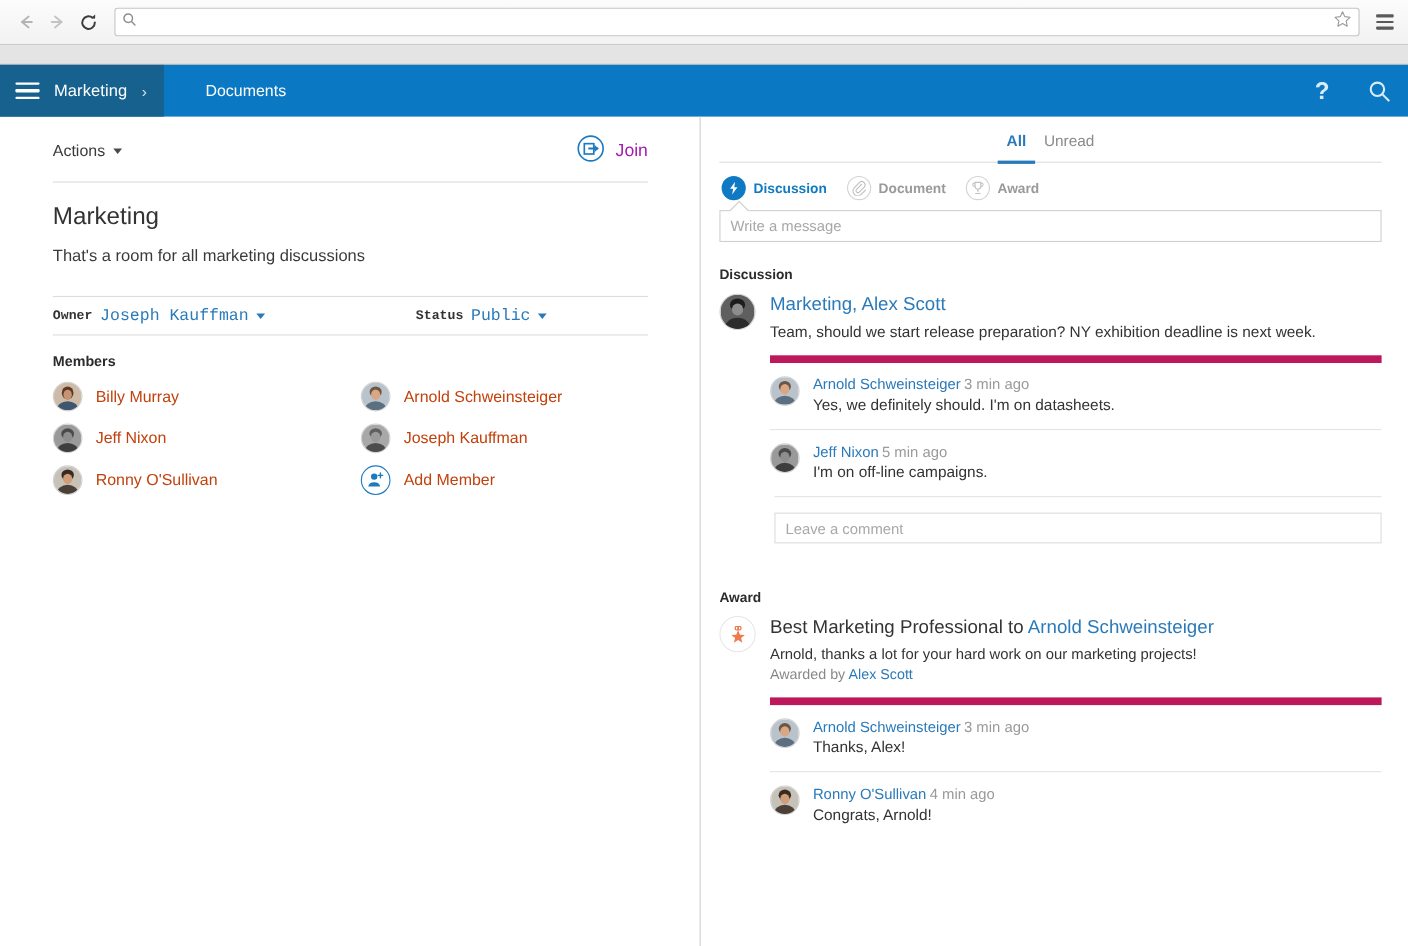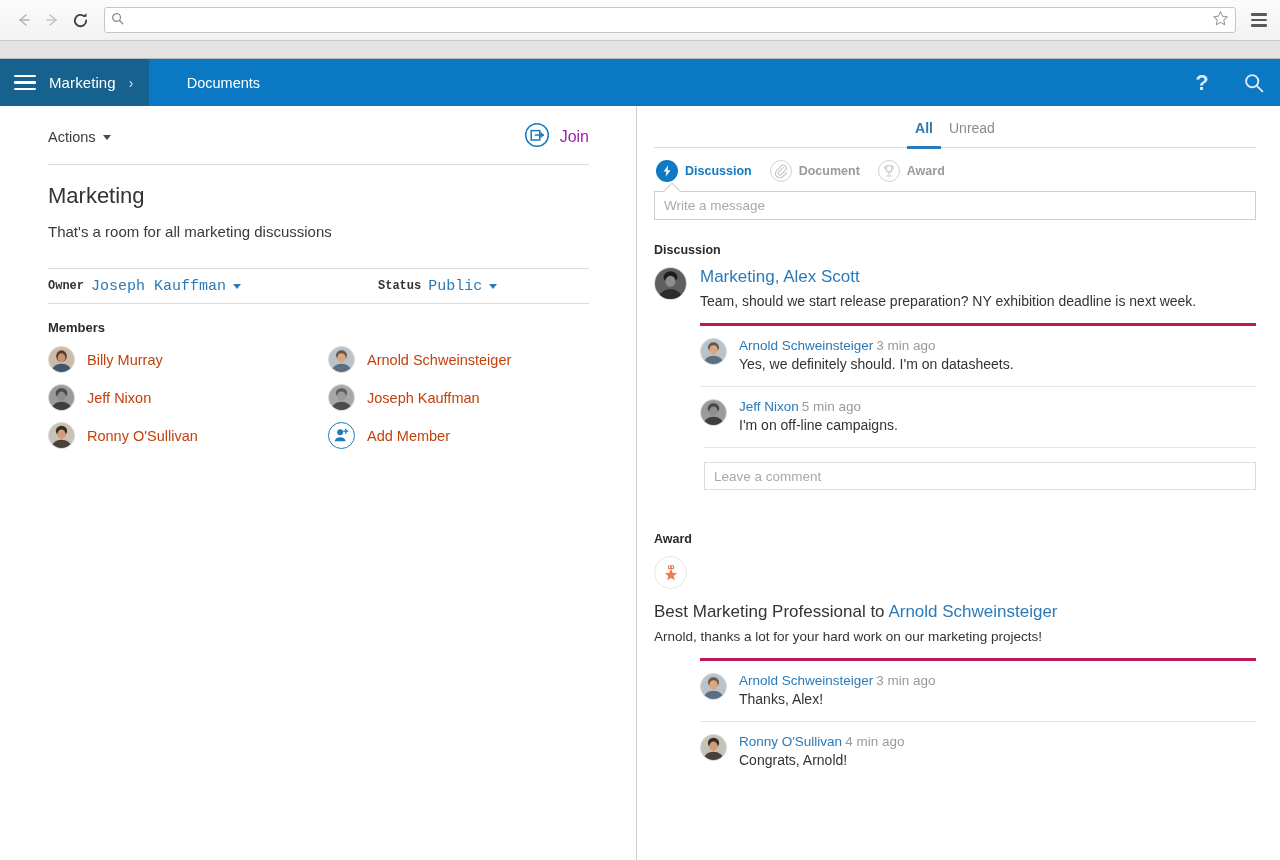--- a/index.html
+++ b/index.html
@@ -164,37 +164,37 @@
 
   .section-head { font-size: 12.5px; font-weight: bold; color: #2b2b2b; margin: 23px 0 0 0; }
 
   .post { display: flex; gap: 13px; margin-top: 10px; }
   .post-avatar { width: 33px; height: 33px; border-radius: 50%; border: 1px solid #d2d2d2; overflow: hidden; flex: 0 0 auto; background: #efefef; }
   .post-avatar svg { display:block; width:100%; height:100%; }
   .post-body { flex: 1 1 auto; }
   .post-title { font-size: 17px; color: #2a7ab9; line-height: 1.2; }
   .post-text { font-size: 14px; color: #333; margin-top: 6px; }
 
-  .award-row { display: flex; gap: 13px; margin-top: 10px; flex-direction: column; }
+  .award-row { display: flex; gap: 13px; margin-top: 10px; }
   .award-icon {
     width: 33px; height: 33px; border-radius: 50%;
     border: 1px solid #e6e6e6; background: #fff;
     display: flex; align-items: center; justify-content: center; flex: 0 0 auto;
     color: #ee7b4e;
   }
   .award-title { font-size: 17px; color: #333; }
   .award-title .to { color: #333; }
   .award-title .who { color: #2a7ab9; }
   .award-msg { font-size: 13.5px; color: #333; margin-top: 7px; }
   .award-by { font-size: 13px; color: #888; margin-top: 3px; }
   .award-by a { color: #2a7ab9; text-decoration: none; }
 
   .replies { margin-left: 46px; margin-top: 14px; }
   .reply { display: flex; gap: 12px; padding: 12px 0 14px 0; border-top: 1px solid #e4e4e4; }
-  .reply:first-child { border-top: 3px solid #be185d; }
+  .reply:first-child { border-top: 7px solid #be185d; }
   .reply-avatar { width: 27px; height: 27px; border-radius: 50%; border: 1px solid #d2d2d2; overflow: hidden; flex: 0 0 auto; background: #efefef; }
   .reply-avatar svg { display:block; width:100%; height:100%; }
   .reply-head { font-size: 13.5px; }
   .reply-author { color: #2a7ab9; }
   .reply-time { color: #9a9a9a; margin-left: 3px; }
   .reply-text { font-size: 14px; color: #333; margin-top: 3px; }
 
   .comment-zone { margin-left: 50px; border-top: 1px solid #e4e4e4; padding-top: 14px; padding-bottom: 4px; }
   .comment-input {
     width: 100%; height: 28px; border: 1px solid #dcdcdc; background: #fff;
@@ -509,20 +509,24 @@
               <path d="M11 6.4 L12.9 11 L17.8 11.3 L14 14.3 L15.2 19 L11 16.4 L6.8 19 L8 14.3 L4.2 11.3 L9.1 11 Z" fill="#ee7b4e"></path>
             </svg>
           </span>
           <div>
             <div class="award-title">
               <span>Best Marketing Professional</span>
               <span class="to">to</span>
               <span class="who">Arnold Schweinsteiger</span>
             </div>
             <div class="award-msg">Arnold, thanks a lot for your hard work on our marketing projects!</div>
+            <div class="award-by">
+              <span>Awarded by</span>
+              <a href="#">Alex Scott</a>
+            </div>
           </div>
         </div>
 
         <div class="replies">
           <div class="reply">
             <span class="reply-avatar">
               <svg viewBox="0 0 30 30">
                   <rect width="30" height="30" fill="#b9c3cb"></rect>
                   <ellipse cx="15" cy="10" rx="6.6" ry="6" fill="#6d5544"></ellipse>
                   <ellipse cx="15" cy="13" rx="5" ry="5.6" fill="#d9a783"></ellipse>

